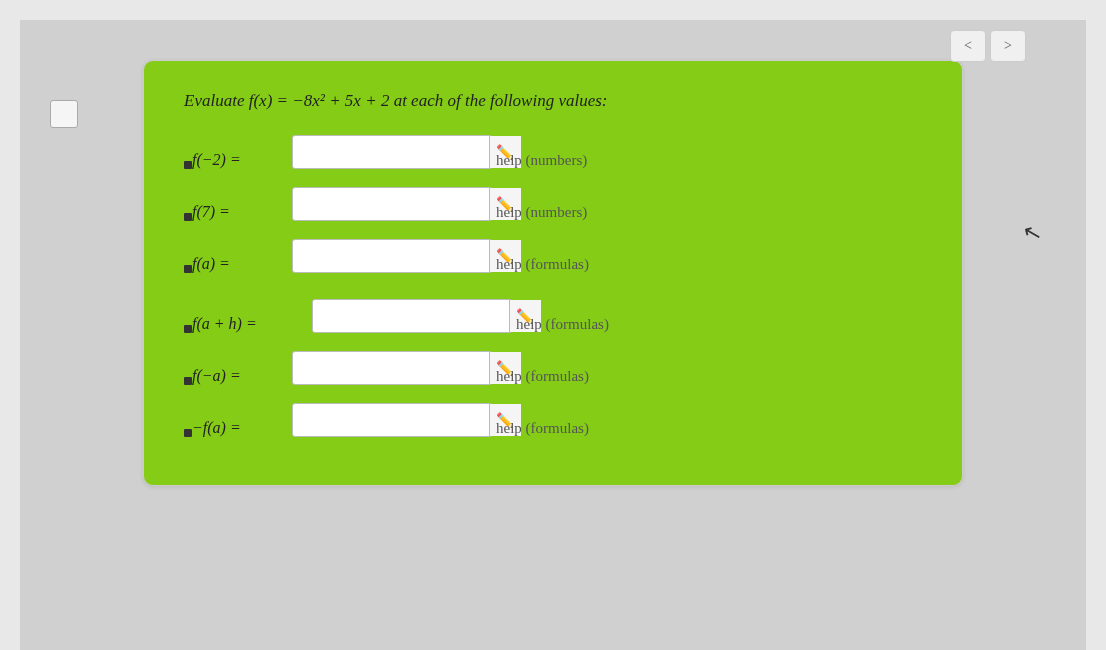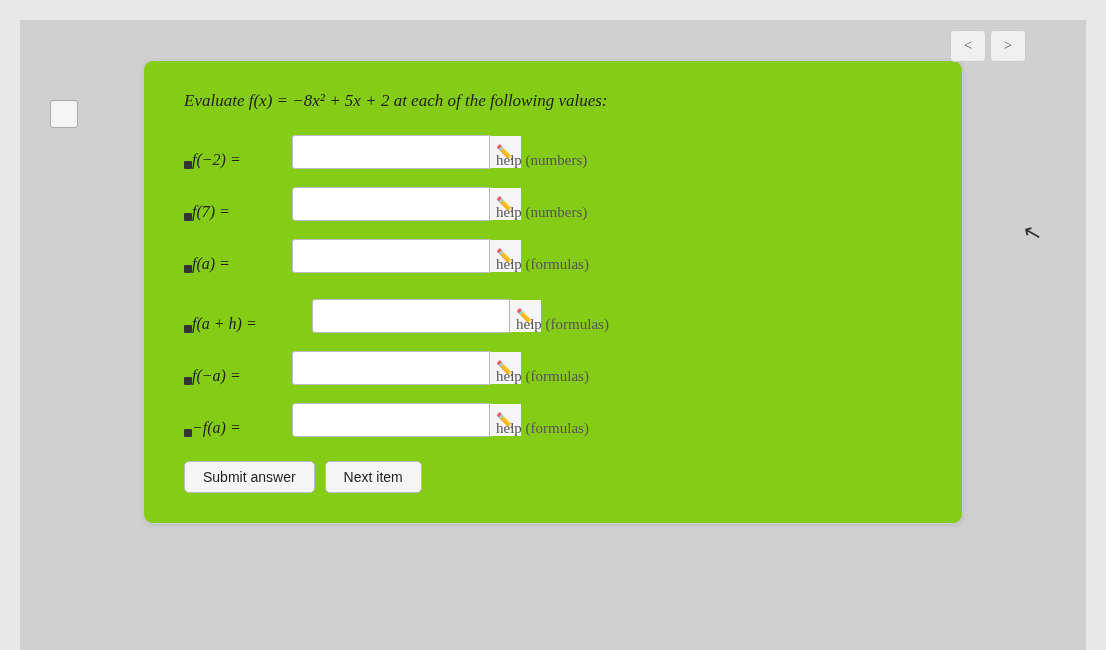--- a/index.html
+++ b/index.html
@@ -237,20 +237,16 @@
       <div class="row-label">−<em>f</em>(<em>a</em>) =</div>
       <div class="answer-input-wrapper">
         <input class="answer-input" type="text" style="">
         <div class="pencil-btn">
           <span class="pencil-icon">✏️</span>
         </div>
       </div>
       <a class="help-link">help (formulas)</a>
     </div>
 
-    <div class="button-row">
-      <button class="submit-btn">Submit answer</button>
-      <button class="next-btn">Next item</button>
-    </div>
   </div>
 
   <div class="cursor-arrow">↖</div>
 </div>
 
 </body></html>

